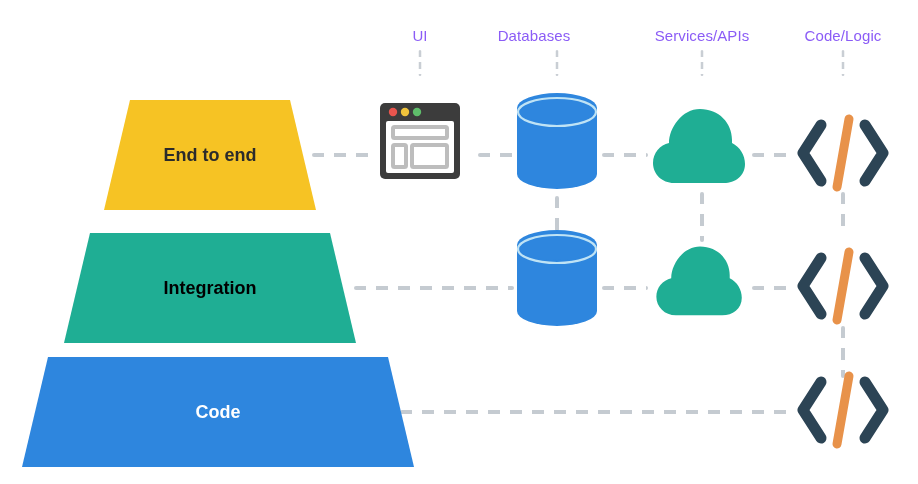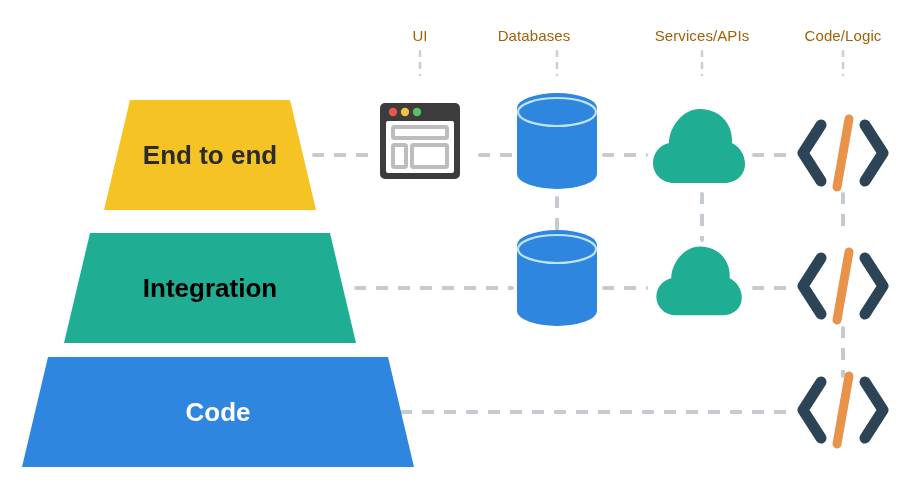--- a/index.html
+++ b/index.html
@@ -8,21 +8,21 @@
     background:#FFFFFF;
     font-family:"Liberation Sans", sans-serif;
     overflow:hidden;
   }
   #stage{position:relative;width:918px;height:484px;}
 
   
   .col-header{
     position:absolute;
     font-size:15px;
-    color:#a16207;
+    color:#8b5cf6;
     letter-spacing:.1px;
     white-space:nowrap;
     transform:translateX(-50%);
     top:27px;
   }
   .col-tick{
     position:absolute;
     top:50px;
     width:3px;height:26px;
     transform:translateX(-50%);
@@ -52,21 +52,21 @@
   
   .trap{
     position:absolute;
     display:flex;
     align-items:center;
     justify-content:center;
   }
   .trap svg{position:absolute;inset:0;width:100%;height:100%;}
   .trap-label{
     position:relative;
-    font-size:26px;
+    font-size:18px;
     font-weight:bold;
     z-index:2;
     white-space:nowrap;
   }
 
   
   .icon{position:absolute;transform:translate(-50%,-50%);}
 </style>
 </head>
 <body style="background: rgb(255, 255, 255);">

